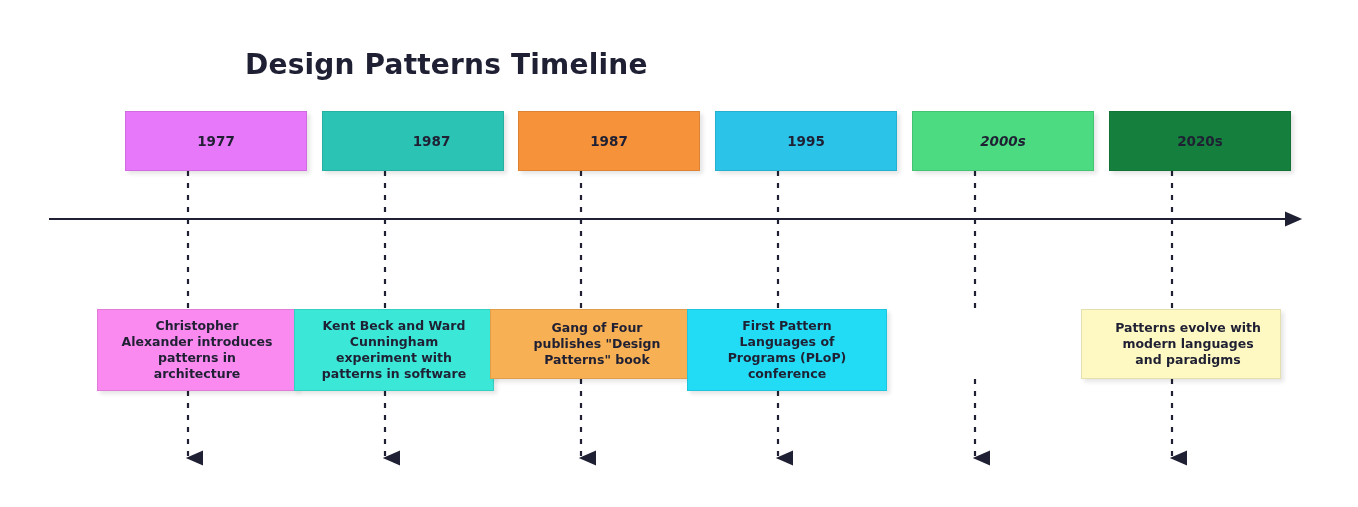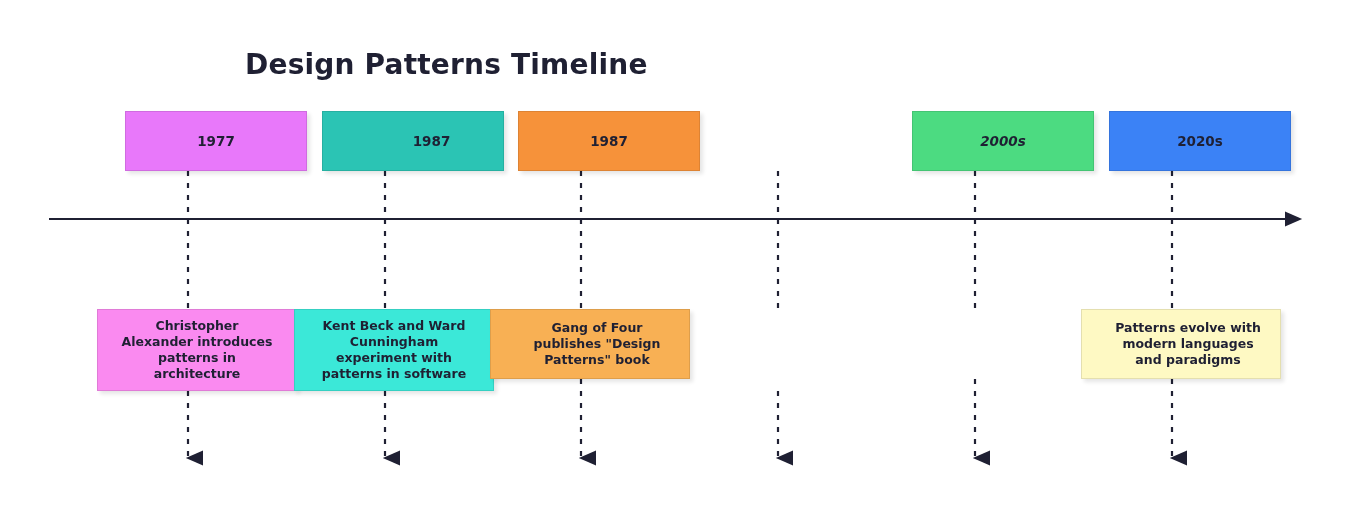--- a/index.html
+++ b/index.html
@@ -178,29 +178,40 @@
     <div class="year-box" style="background: rgb(246, 146, 58);">
       <span>1987</span>
     </div>
     <div class="event-box lines-3" style="background: rgb(248, 176, 84);">
       <span class="event-text">Gang of Four
 publishes "Design
 Patterns" book</span>
     </div>
   </div>
 
+  <div class="tl-column" style="left:687px;">
+    <div class="year-box" style="background: rgb(43, 196, 232);">
+      <span>1995</span>
+    </div>
+    <div class="event-box lines-4" style="background: rgb(34, 220, 245);">
+      <span class="event-text">First Pattern
+Languages of
+Programs (PLoP)
+conference</span>
+    </div>
+  </div>
 
   <div class="tl-column" style="left:884px;">
     <div class="year-box" style="background: rgb(76, 219, 129); font-style: italic;">
       <span>2000s</span>
     </div>
   </div>
 
   <div class="tl-column" style="left:1081px;">
-    <div class="year-box" style="background: #3b82f6;">
+    <div class="year-box" style="background: #15803d;">
       <span>2020s</span>
     </div>
     <div class="event-box lines-3" style="background: #fef9c3;">
       <span class="event-text">Patterns evolve with
 modern languages
 and paradigms</span>
     </div>
   </div>
 
 </div>

